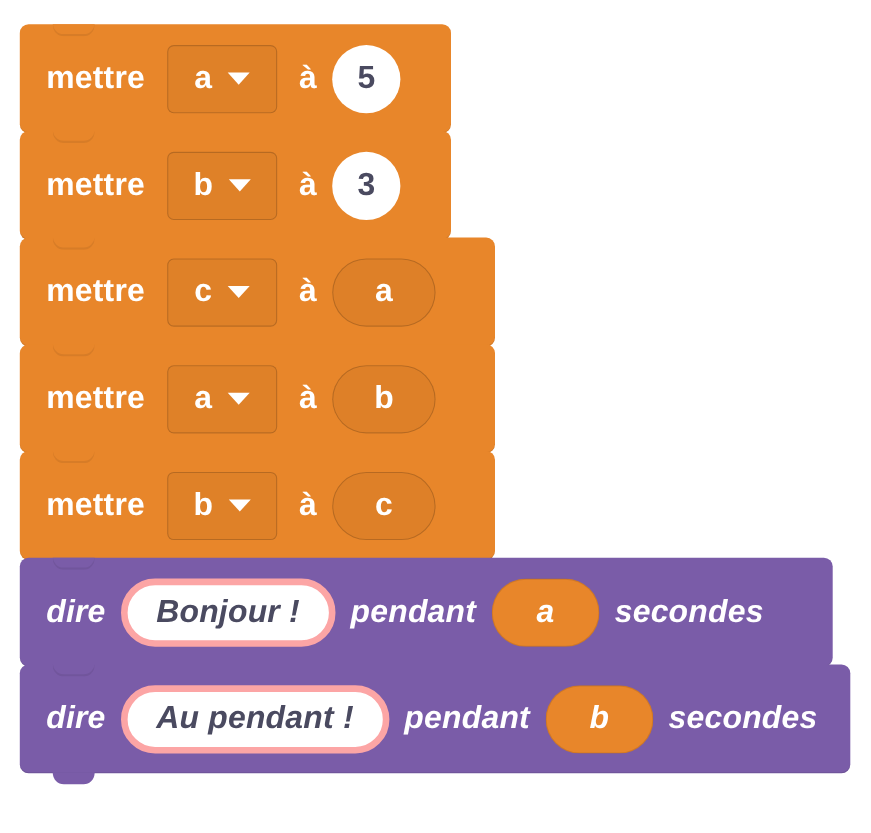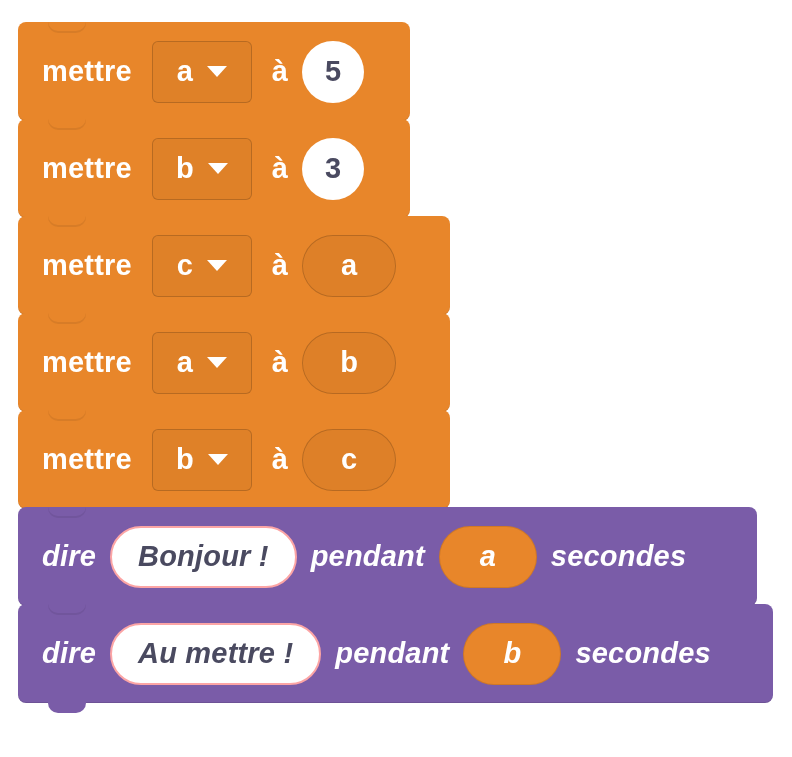--- a/index.html
+++ b/index.html
@@ -126,21 +126,21 @@
     color: #4a4a60;
     font-size: 29px;
     font-weight: bold;
     border-radius: 40px;
     height: 62px;
     min-width: 62px;
     padding: 0 18px;
     margin: 0 14px;
   }
   .oval-input.text {
-    border: 2px solid #fca5a5;
+    border: 6px solid #fca5a5;
     padding: 0 26px;
   }
 
   
   .reporter {
     display: flex;
     align-items: center;
     justify-content: center;
     box-sizing: border-box;
     border-radius: 40px;
@@ -220,20 +220,20 @@
     <div class="block say w1">
       <span class="label">dire</span>
       <span class="oval-input text">Bonjour !</span>
       <span class="label">pendant</span>
       <span class="reporter orange">a</span>
       <span class="label">secondes</span>
     </div>
 
     <div class="block say w2 bump">
       <span class="label">dire</span>
-      <span class="oval-input text">Au mettre !</span>
+      <span class="oval-input text">Au pendant !</span>
       <span class="label">pendant</span>
       <span class="reporter orange">b</span>
       <span class="label">secondes</span>
     </div>
 
   </div>
 </div>
 
 </body></html>

